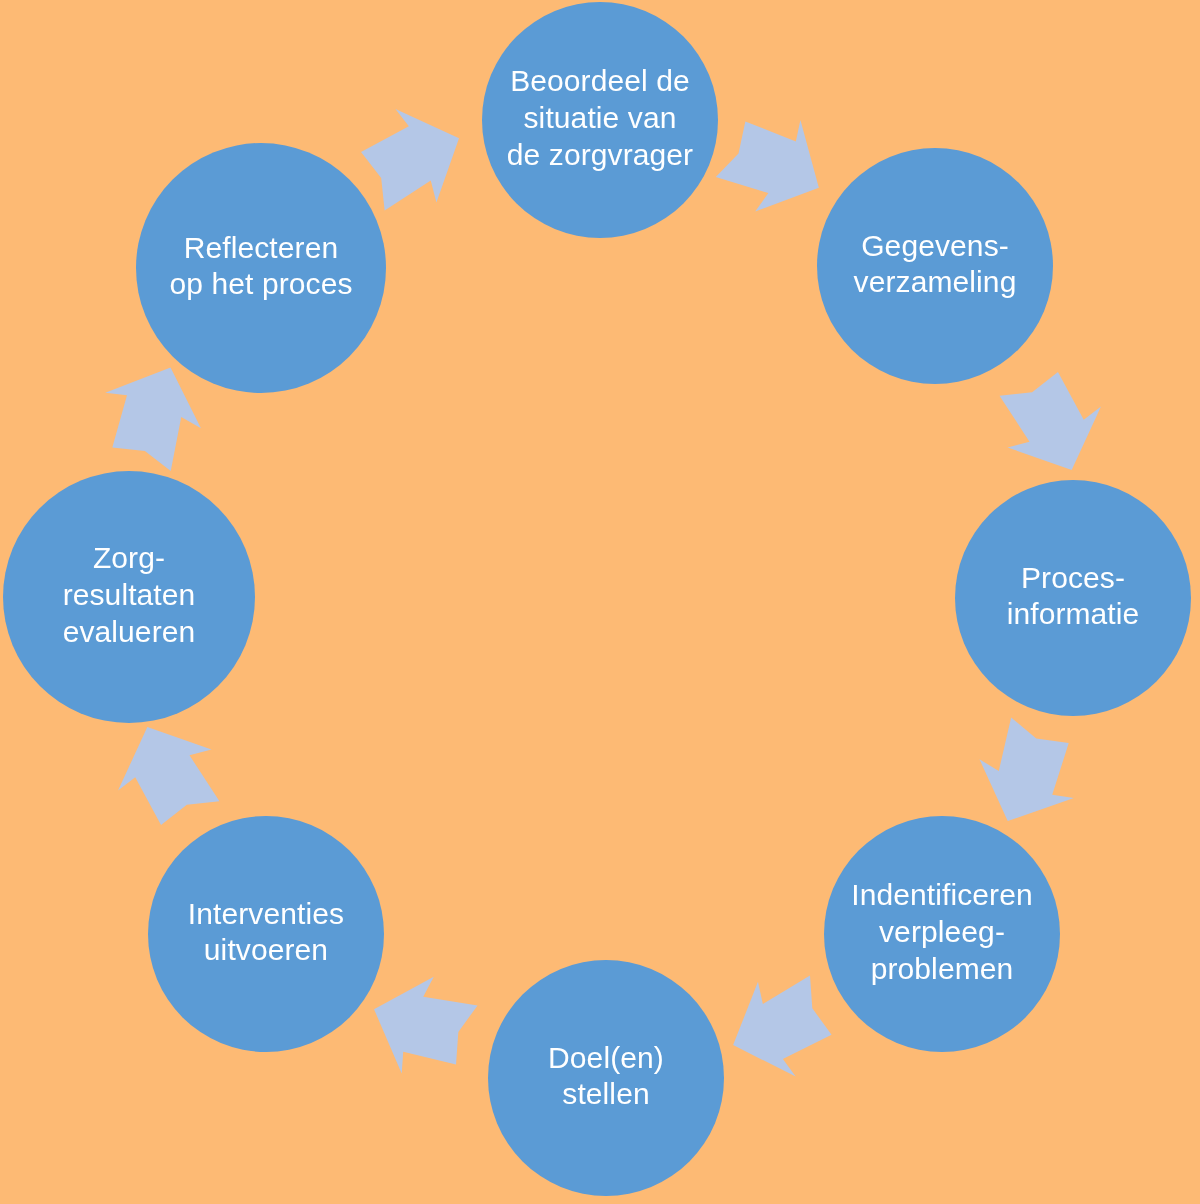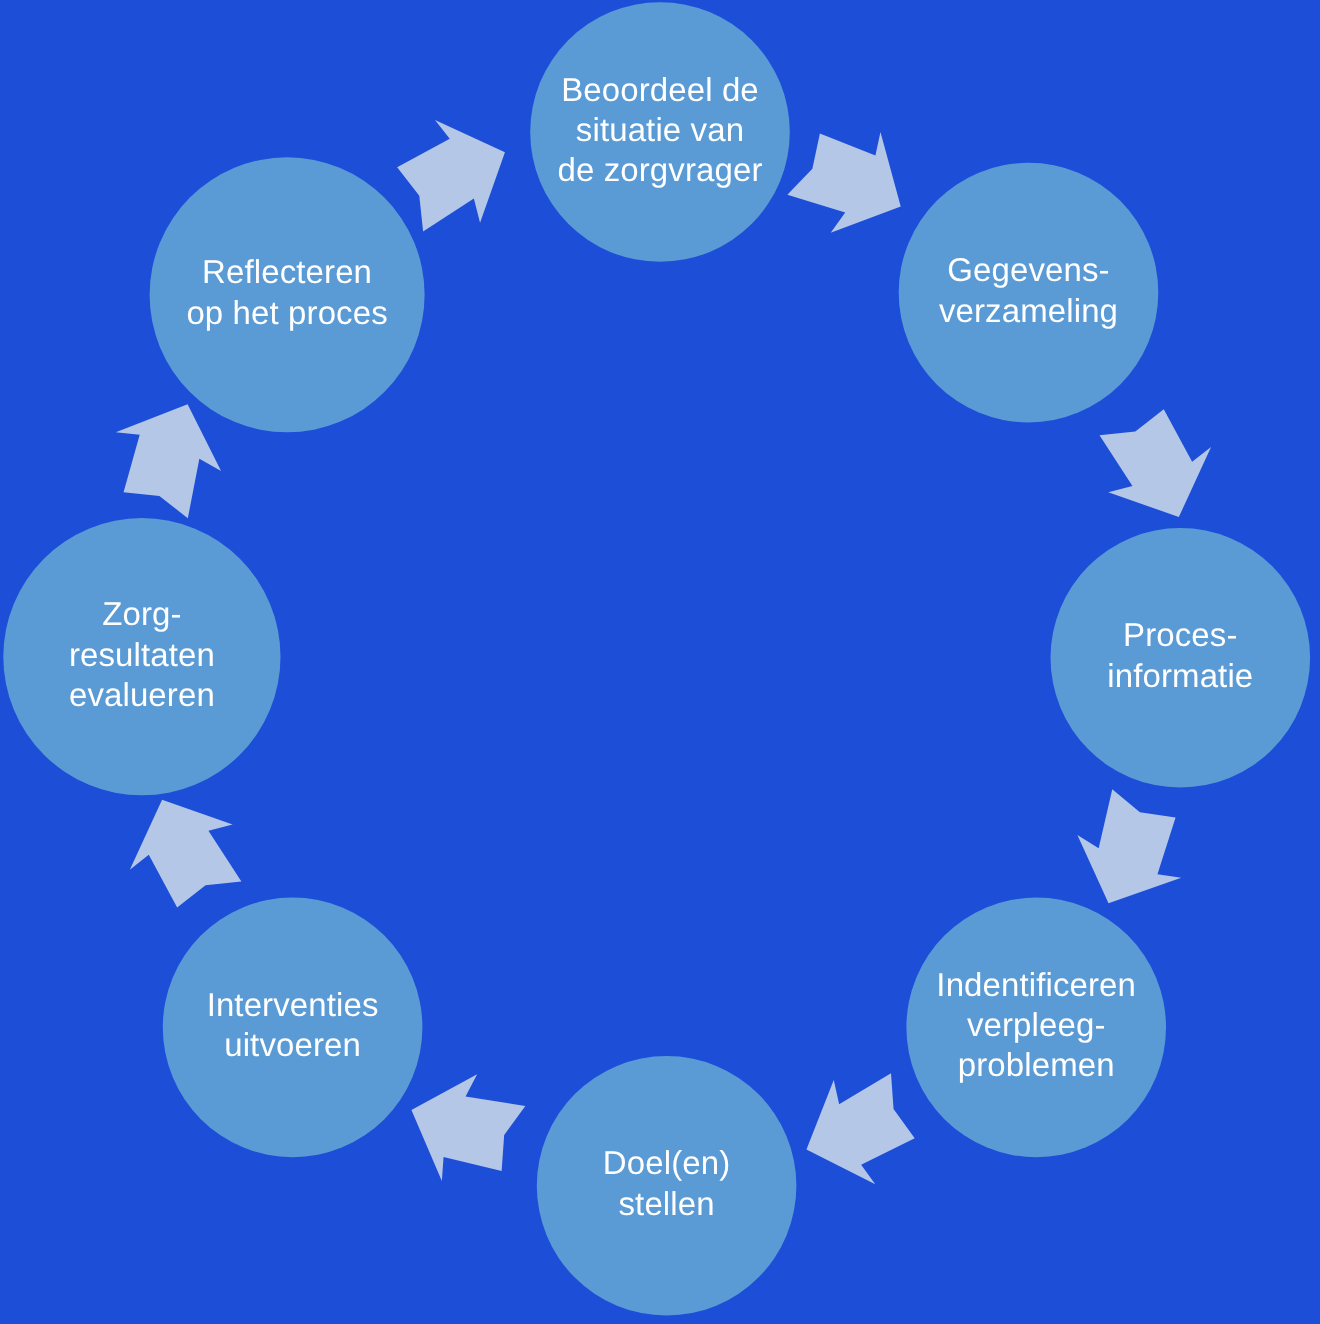--- a/index.html
+++ b/index.html
@@ -11,21 +11,21 @@
   body {
     width: 1200px;
     height: 1204px;
     font-family: "Liberation Sans", sans-serif;
     overflow: hidden;
   }
   #diagram-root {
     position: relative;
     width: 1200px;
     height: 1204px;
-    background: #1d4ed8;
+    background: #fdba74;
   }
   #cycle-svg {
     position: absolute;
     left: 0;
     top: 0;
     width: 1200px;
     height: 1204px;
     display: block;
   }
   .node-circle {

